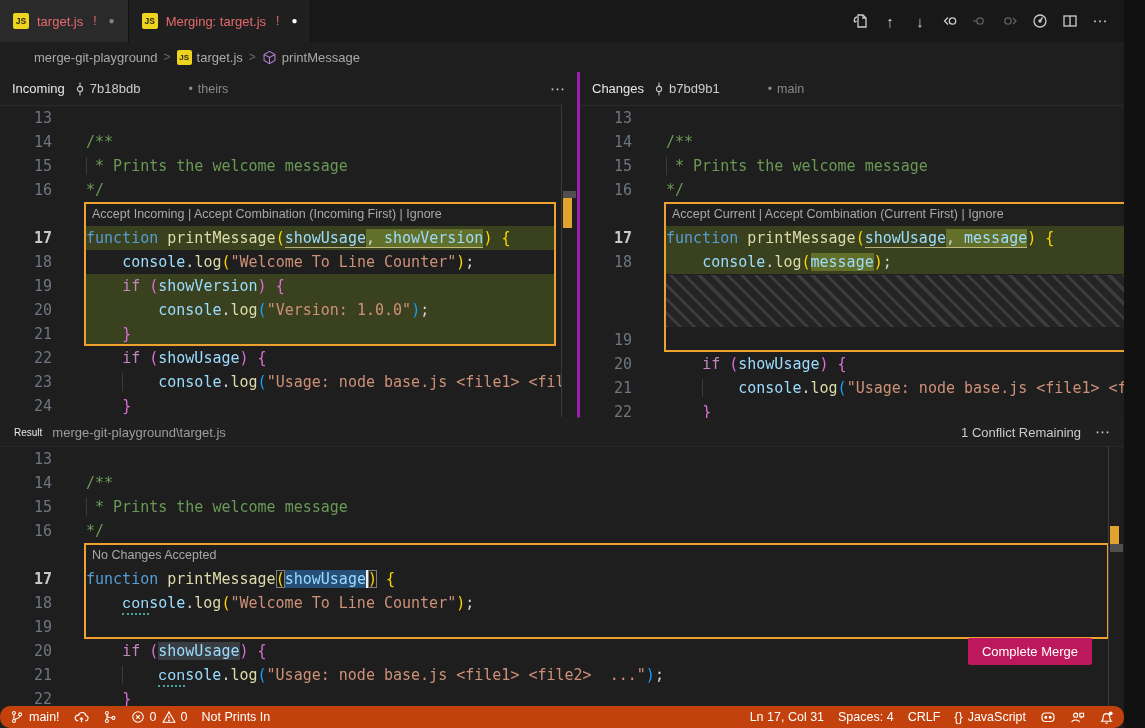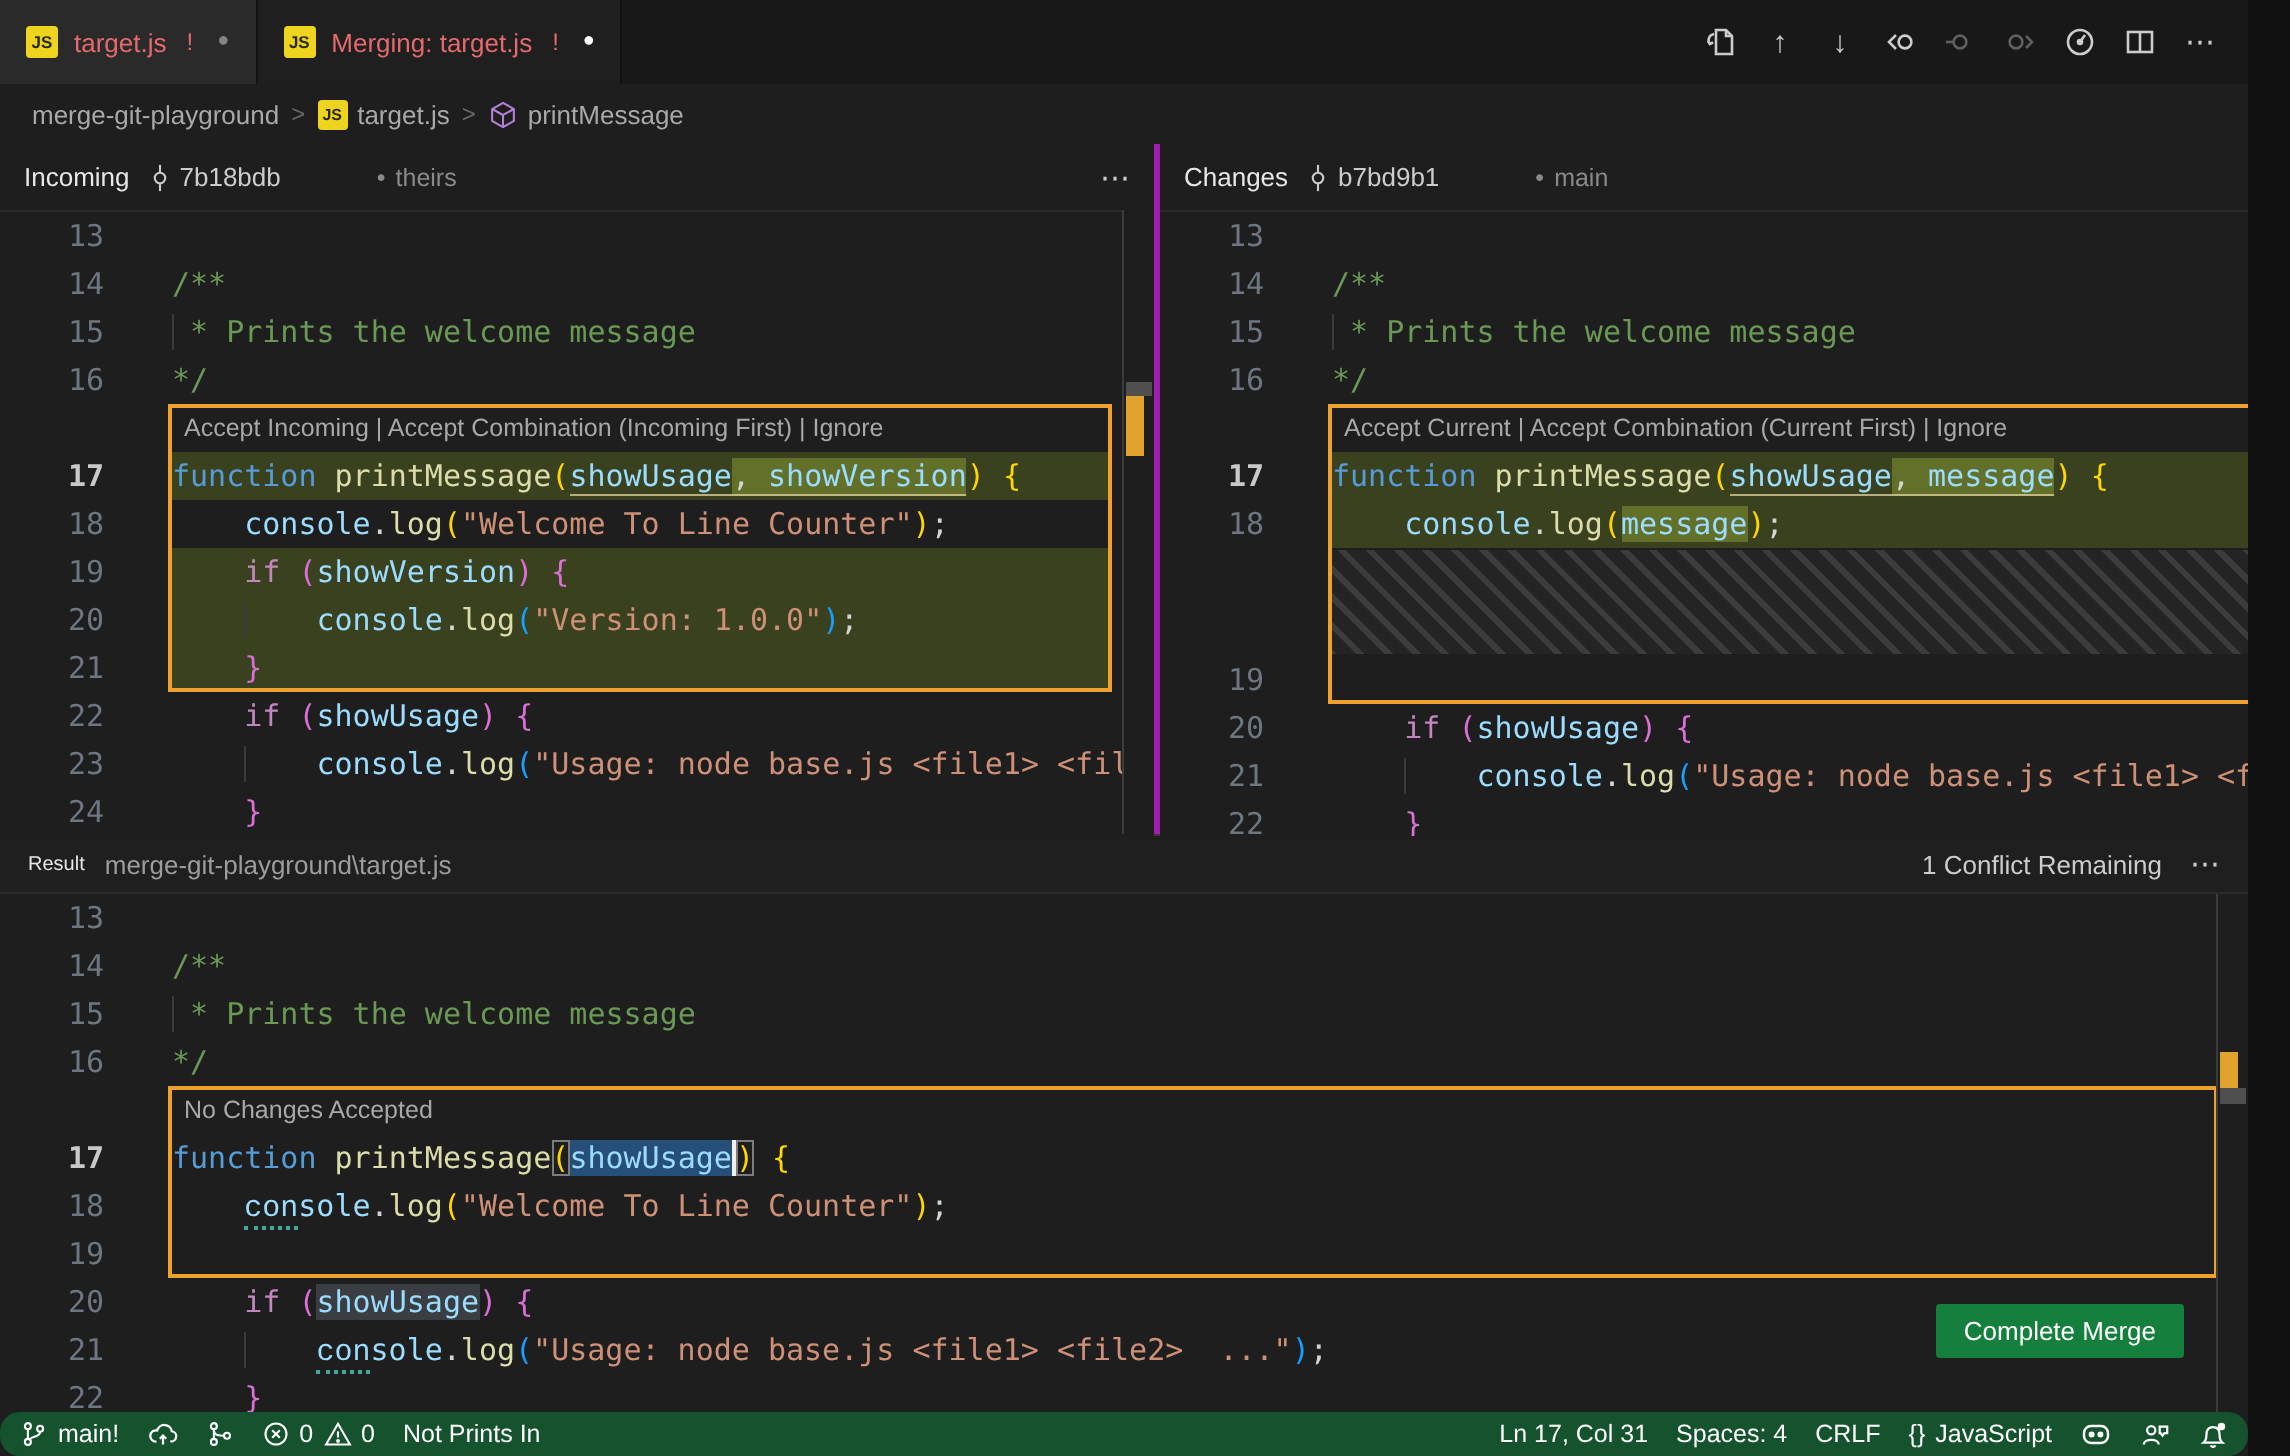--- a/index.html
+++ b/index.html
@@ -16,21 +16,21 @@
   .dot.gray{color:#848484;} .dot.white{color:#ffffff;}
   .jsicon{width:16px;height:16px;border-radius:2px;background:#eed41f;color:#2b2b12;
           font-weight:bold;font-size:8.5px;display:flex;align-items:center;justify-content:center;}
   .jsicon.small{width:15px;height:15px;font-size:8px;}
   .editor-actions{margin-left:auto;display:flex;align-items:center;gap:6px;padding-right:12px;}
   .icon{display:inline-flex;align-items:center;justify-content:center;width:24px;height:24px;color:#cccccc;font-size:15px;}
   .icon svg{stroke:currentColor;fill:none;stroke-width:1.3;}
   .icon.dim{color:#5f5f5f;}
   
   .breadcrumbs{height:30px;background:#1e1e1e;display:flex;align-items:center;gap:6px;
-               padding-left:16px;font-size:13px;color:#a9a9a9;}
+               padding-left:34px;font-size:13px;color:#a9a9a9;}
   .crumb{display:flex;align-items:center;gap:5px;cursor:pointer;}
   .crumb-sep{color:#6a6a6a;font-size:12px;}
   
   .panes{display:flex;height:345px;}
   .pane{position:relative;}
   .pane.incoming{width:577px;border-right:3px solid #a21caf;}
   .pane.current{flex:1;}
   .pane-header{height:33px;display:flex;align-items:center;gap:8px;padding:0 12px;background:#1e1e1e;}
   .pane-title{color:#e7e7e7;font-size:13px;}
   .commit{display:flex;align-items:center;gap:3px;color:#cccccc;font-size:13px;}
@@ -68,24 +68,24 @@
   .f-cur{display:inline-block;width:0;border-left:2px solid #f0f0f0;height:18px;vertical-align:-4px;}
   
   .ovr{position:absolute;top:0;bottom:0;right:0;width:15px;border-left:1px solid #3c3c3c;z-index:3;background:#1e1e1e;}
   .ovr .slider{position:absolute;left:1px;right:1px;background:#4f4f4f;}
   .ovr .mark{position:absolute;left:1px;width:9px;background:#e2a32e;}
   
   .result-header{height:30px;background:#1f1f1f;border-top:1px solid #3a3a3a;border-bottom:1px solid #2b2b2b;
                  display:flex;align-items:center;gap:10px;padding:0 14px;box-sizing:border-box;}
   .result-title{color:#e7e7e7;font-size:10px;}
   .result-path{color:#9d9d9d;font-size:13px;}
-  .btn{position:absolute;right:32px;top:205px;background:#15803d;color:#ffffff;font-size:13px;
+  .btn{position:absolute;right:32px;top:191px;background:#be185d;color:#ffffff;font-size:13px;
        padding:6px 14px;border:none;border-radius:2px;cursor:pointer;z-index:5;font-family:"Liberation Sans",sans-serif;}
   
-  .statusbar{height:22px;background:#14532d;display:flex;align-items:center;justify-content:space-between;
+  .statusbar{height:22px;background:#c2410c;display:flex;align-items:center;justify-content:space-between;
              color:#ffffff;font-size:12.5px;border-radius:10px;}
   .sbgroup{display:flex;align-items:center;height:22px;}
   .sbitem{display:flex;align-items:center;gap:5px;padding:0 7px;height:22px;cursor:pointer;}
   .sbitem svg{stroke:#ffffff;fill:none;stroke-width:1.2;}
 </style>
 </head>
 <body>
 
 <div class="app">
 

